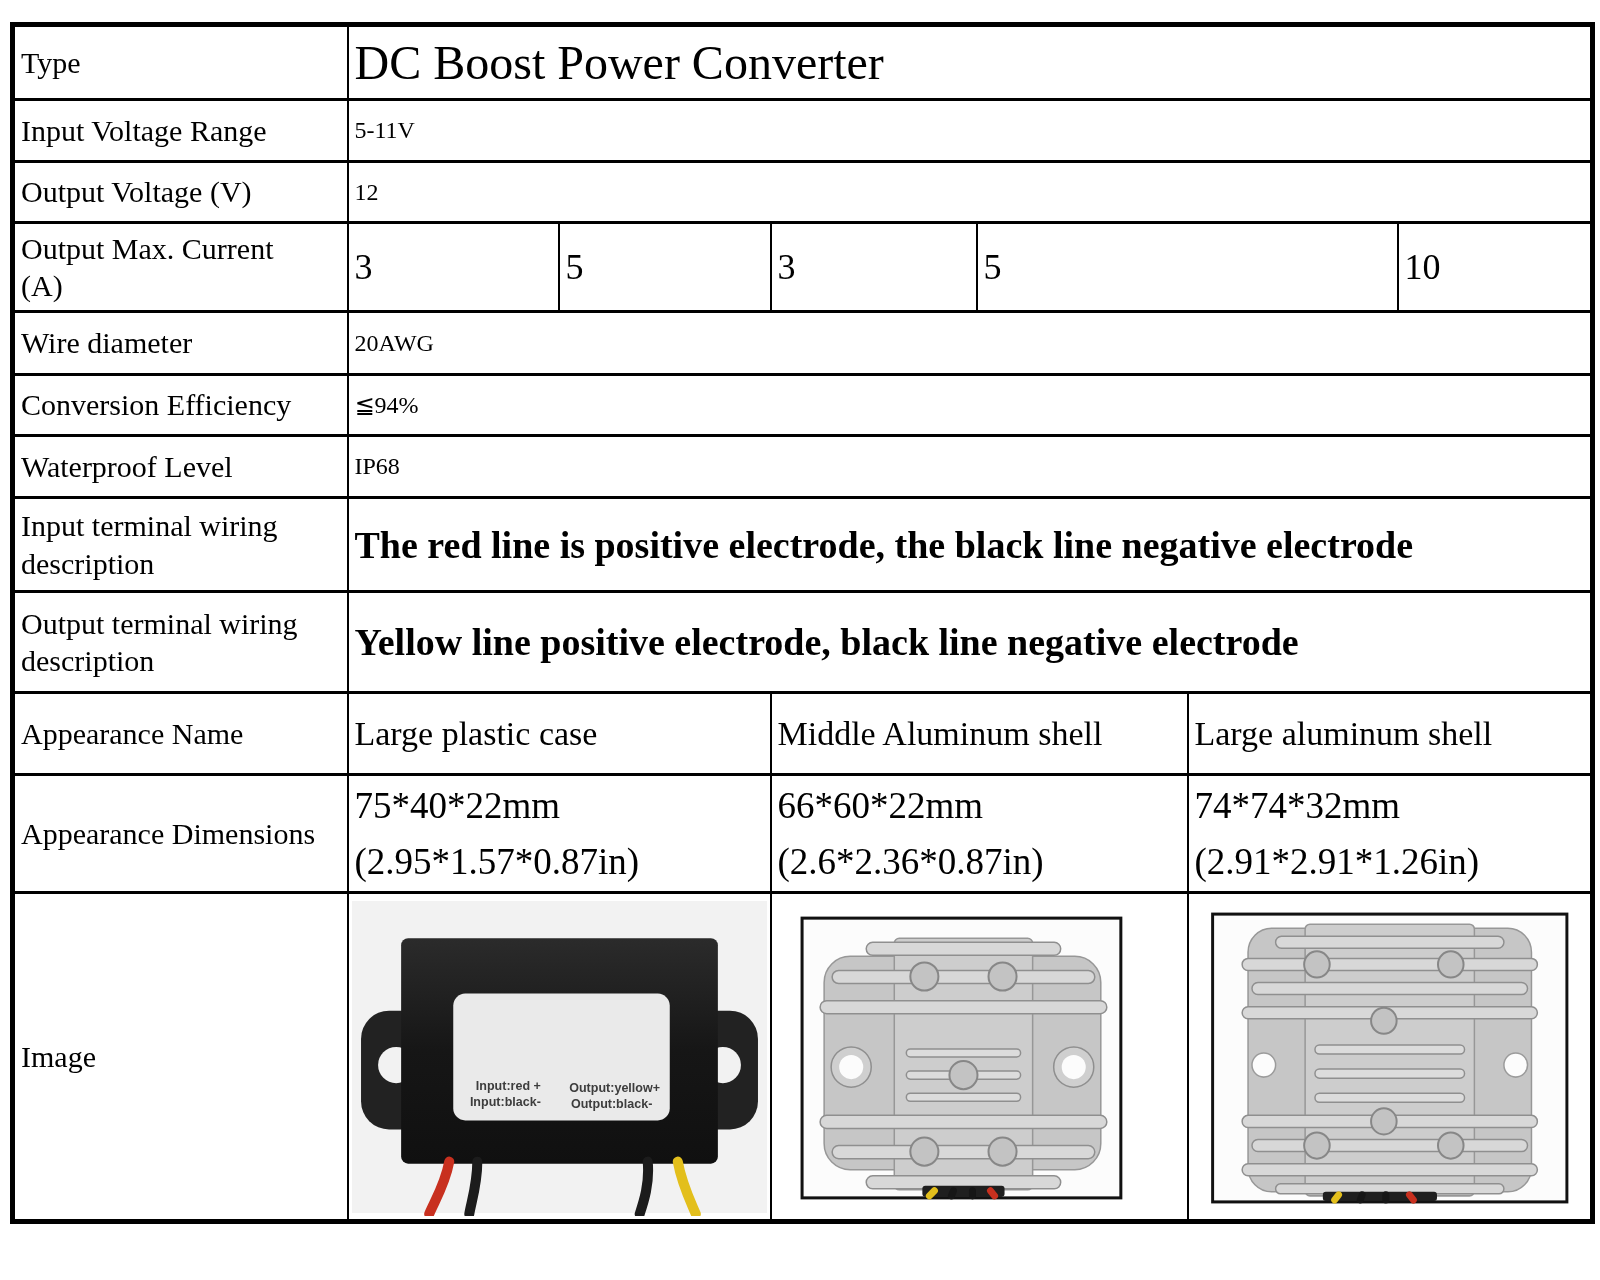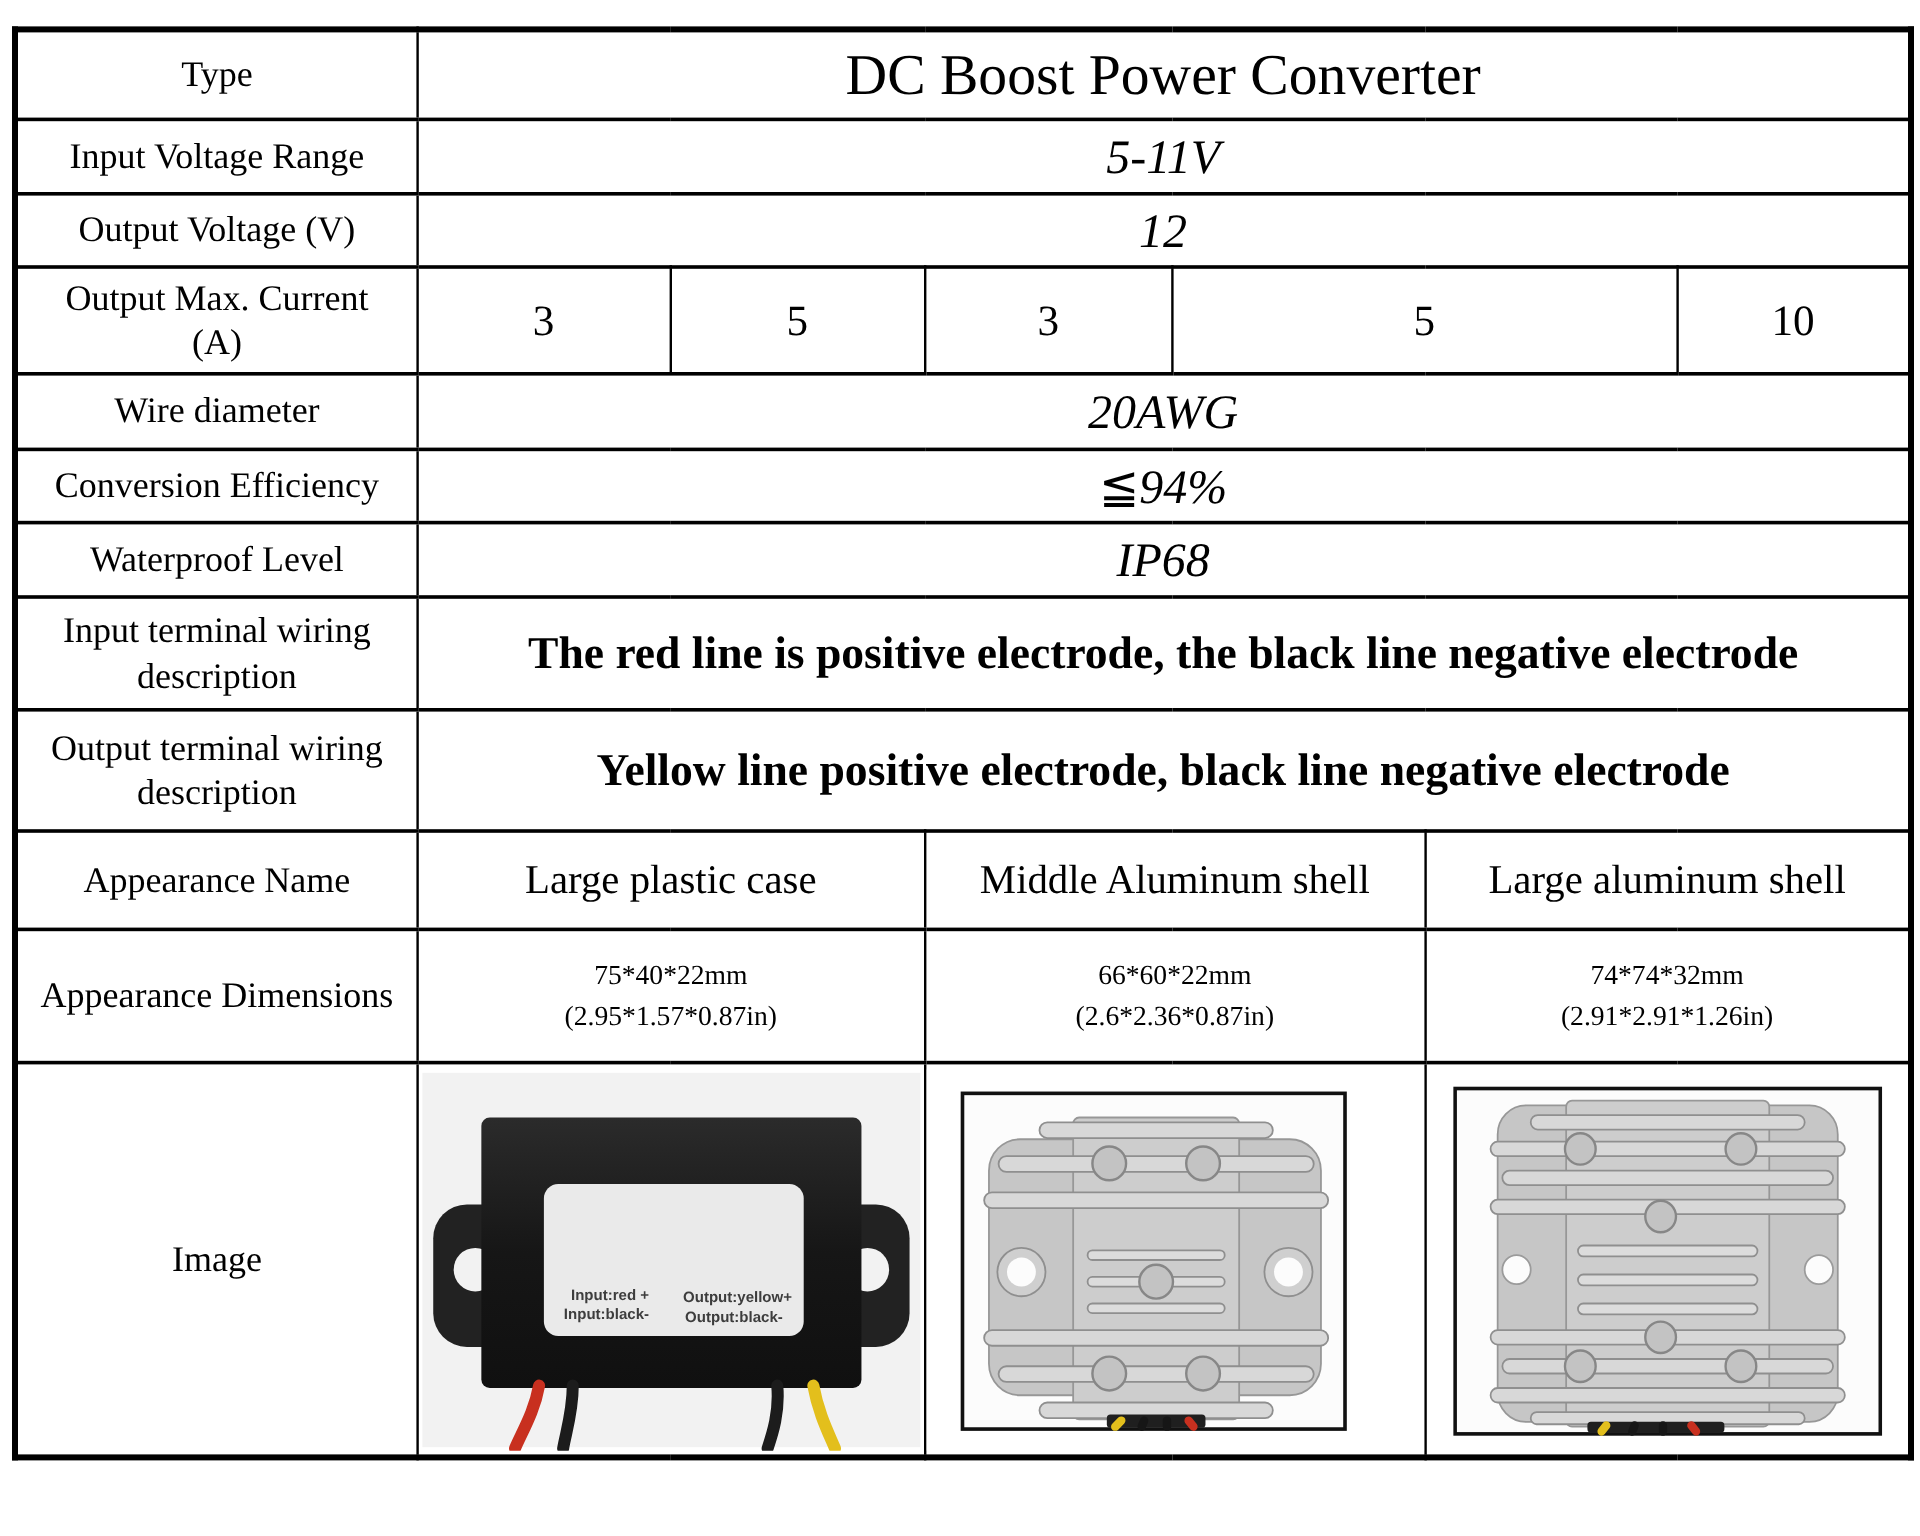--- a/index.html
+++ b/index.html
@@ -9,30 +9,30 @@
     color:#000;
   }
   table.spec{
     position:absolute;left:10px;top:22px;width:1580px;
     border-collapse:collapse;table-layout:fixed;
     border:5px solid #000;
   }
   td{
     border:2px solid #000;
     border-top-width:3px;border-bottom-width:3px;
-    text-align:center;vertical-align:middle;
+    text-align:left;vertical-align:middle;
     padding:2px 6px;overflow:hidden;
   }
   .lbl{font-size:30px;line-height:1.25;}
   .big{font-size:48px;}
-  .val{font-size:40px;font-style:italic;}
+  .val{font-size:24px;}
   .num{font-size:36px;}
   .desc{font-size:38px;font-weight:bold;}
   .aname{font-size:34px;}
-  .dim{font-size:23px;line-height:1.5;}
+  .dim{font-size:37px;line-height:1.5;}
   .img-cell{padding:0;background:#fff;}
   svg.photo{display:block;width:100%;height:318px;}
   .svgtxt{font-family:"Liberation Sans","DejaVu Sans",sans-serif;font-weight:bold;}
 </style>
 </head>
 <body>
 
 <table class="spec">
   <colgroup>
     <col style="width:335px">

